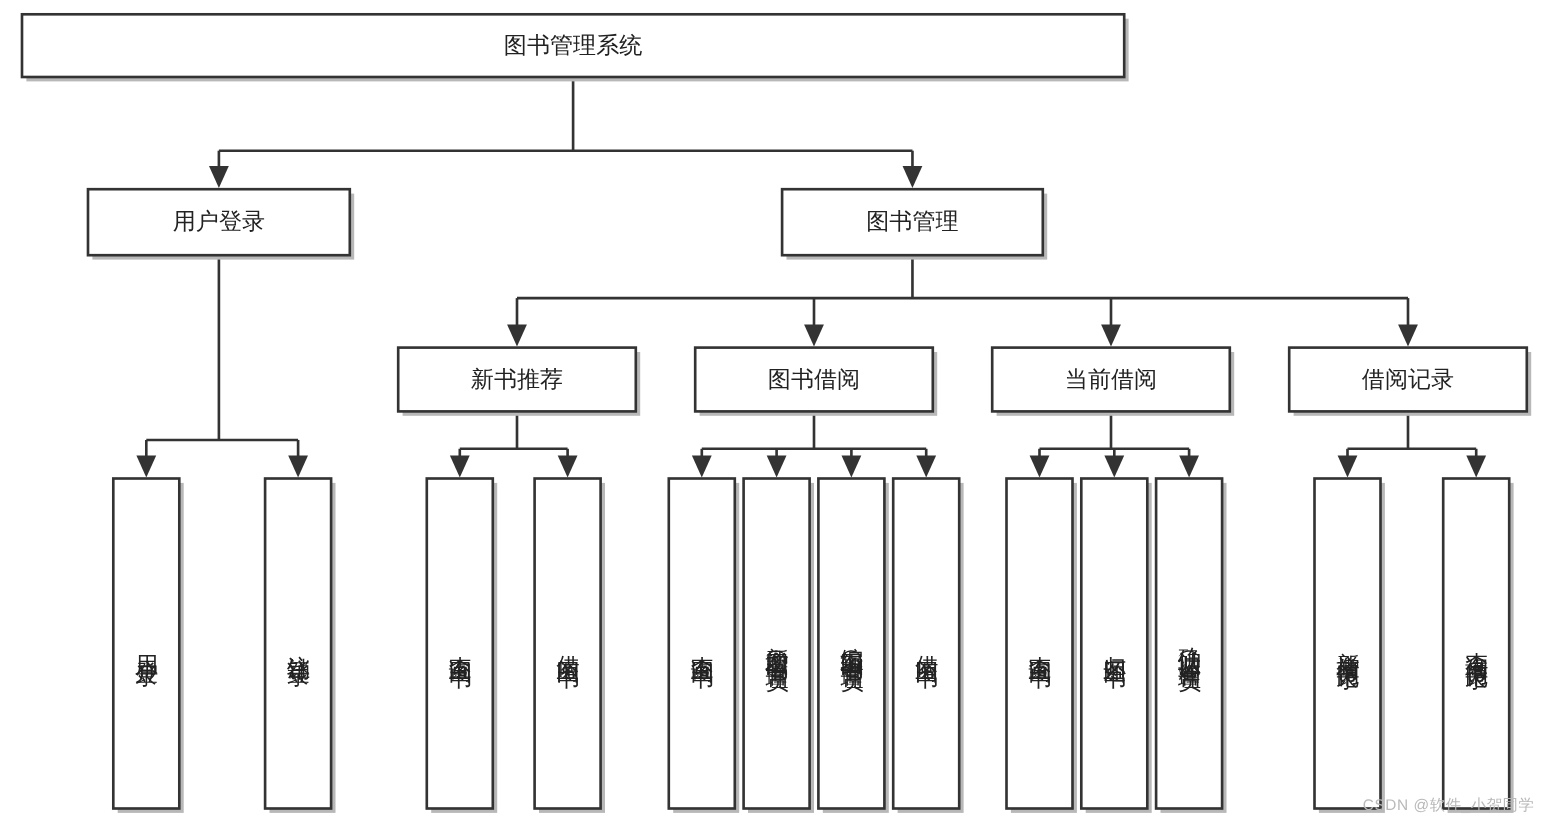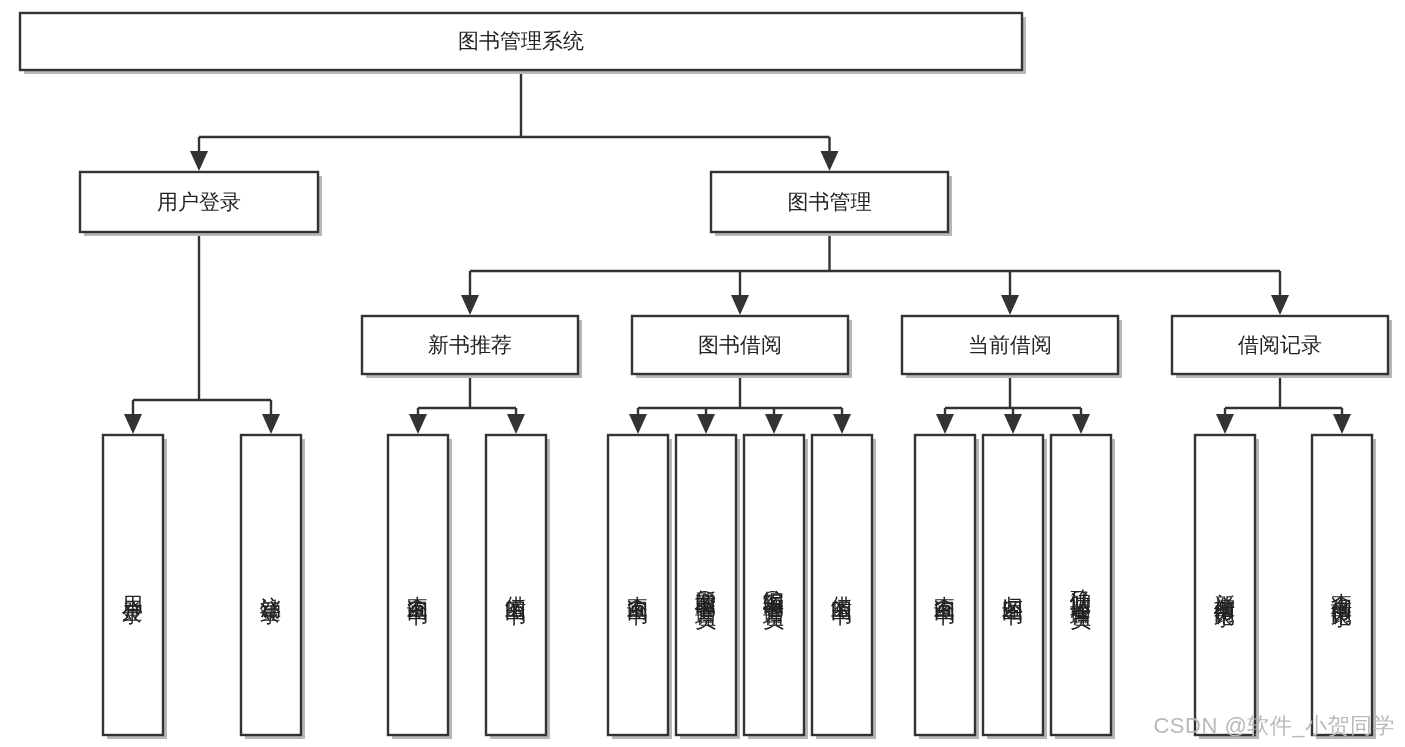--- a/index.html
+++ b/index.html
@@ -65,21 +65,21 @@
     line-height: 1;
     letter-spacing: 3px;
     color: #222222;
     white-space: nowrap;
   }
   .watermark {
     position: absolute;
     right: 10px;
     bottom: 6px;
     font-family: "Liberation Sans", "DejaVu Sans", sans-serif;
-    font-size: 22px;
+    font-size: 14px;
     color: #b9b9b9;
     white-space: nowrap;
     letter-spacing: 0.5px;
   }
 </style>
 </head>
 <body>
 
 <div id="stage">
 

